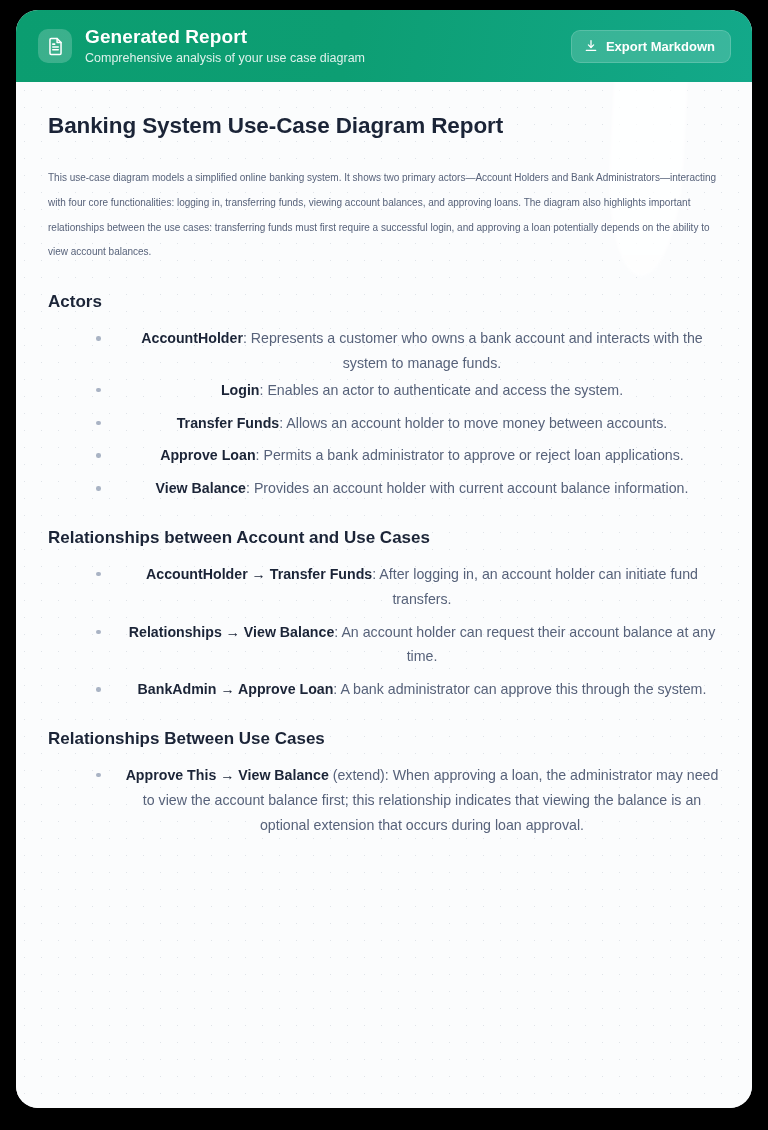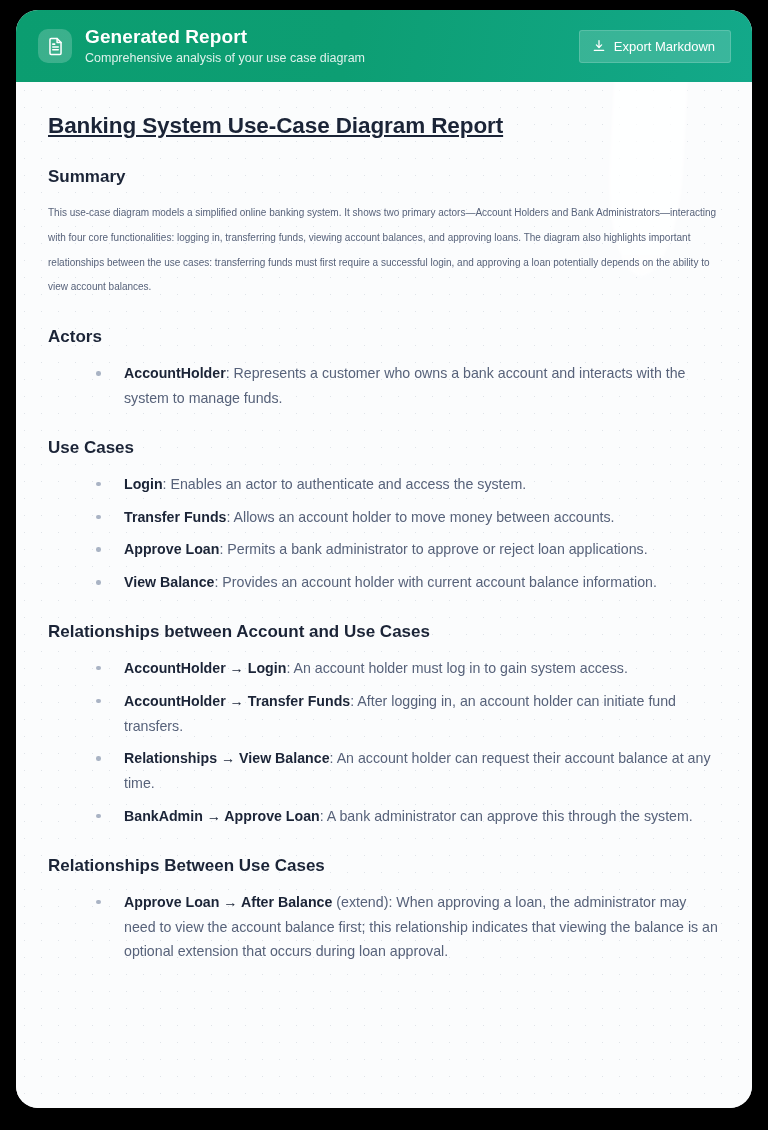--- a/index.html
+++ b/index.html
@@ -74,26 +74,26 @@
     margin-top: 2px;
   }
 
   .export-btn {
     flex: none;
     display: flex;
     align-items: center;
     gap: 8px;
     height: 33px;
     padding: 0 15px 0 12px;
-    border-radius: 3px;
+    border-radius: 9px;
     background: rgba(255,255,255,0.17);
     border: 1px solid rgba(255,255,255,0.16);
     color: #ffffff;
     font-size: 13px;
-    font-weight: normal;
+    font-weight: bold;
     cursor: pointer;
     margin-right: 7px;
   }
   .export-btn svg { display: block; }
 
   
   .body {
     position: relative;
     height: 1026px;
     background-color: #fbfcfd;
@@ -120,21 +120,20 @@
 
   .content { position: relative; z-index: 2; }
 
   h1.doc-title {
     font-size: 22.5px;
     font-weight: bold;
     color: #1b2437;
     line-height: 28px;
     letter-spacing: -0.1px;
     margin-bottom: 26px;
-    text-decoration: underline;
   }
 
   h2.section-title {
     font-size: 17px;
     font-weight: bold;
     color: #1b2437;
     line-height: 22px;
     margin-top: 26px;
     margin-bottom: 13px;
   }
@@ -152,20 +151,21 @@
     padding: 0;
   }
   ul.bullets li {
     position: relative;
     padding-left: 31px;
     margin-left: 45px;
     font-size: 14.2px;
     line-height: 24.8px;
     color: #57627a;
     margin-bottom: 8px;
+    text-align: center;
   }
   ul.bullets li:last-child { margin-bottom: 0; }
   ul.bullets li::before {
     content: "";
     position: absolute;
     left: 3px;
     top: 10px;
     width: 4.5px;
     height: 4.5px;
     border-radius: 50%;
@@ -214,74 +214,69 @@
     </div>
 
     <div class="body">
       <div class="watermark"></div>
 
       <div class="content">
 
         <h1 class="doc-title">Banking System Use-Case Diagram Report</h1>
 
         <div class="sect">
-          <h2 class="section-title first">Summary</h2>
           <p class="para">This use-case diagram models a simplified online banking system. It shows two primary actors—Account Holders and Bank Administrators—interacting with four core functionalities: logging in, transferring funds, viewing account balances, and approving loans. The diagram also highlights important relationships between the use cases: transferring funds must first require a successful login, and approving a loan potentially depends on the ability to view account balances.</p>
         </div>
 
         <div class="sect">
           <h2 class="section-title">Actors</h2>
           <ul class="bullets">
             <li>
               <span class="term">AccountHolder</span><span>: Represents a customer who owns a bank account and interacts with the system to manage funds.</span>
             </li>
           </ul>
         </div>
 
         <div class="sect">
-          <h2 class="section-title">Use Cases</h2>
           <ul class="bullets">
             <li>
               <span class="term">Login</span><span>: Enables an actor to authenticate and access the system.</span>
             </li>
             <li>
               <span class="term">Transfer Funds</span><span>: Allows an account holder to move money between accounts.</span>
             </li>
             <li>
               <span class="term">Approve Loan</span><span>: Permits a bank administrator to approve or reject loan applications.</span>
             </li>
             <li>
               <span class="term">View Balance</span><span>: Provides an account holder with current account balance information.</span>
             </li>
           </ul>
         </div>
 
         <div class="sect">
           <h2 class="section-title">Relationships between Account and Use Cases</h2>
           <ul class="bullets">
             <li>
-              <span class="term">AccountHolder → Login</span><span>: An account holder must log in to gain system access.</span>
-            </li>
-            <li>
               <span class="term">AccountHolder → Transfer Funds</span><span>: After logging in, an account holder can initiate fund transfers.</span>
             </li>
             <li>
               <span class="term">Relationships → View Balance</span><span>: An account holder can request their account balance at any time.</span>
             </li>
             <li>
               <span class="term">BankAdmin → Approve Loan</span><span>: A bank administrator can approve this through the system.</span>
             </li>
           </ul>
         </div>
 
         <div class="sect">
           <h2 class="section-title">Relationships Between Use Cases</h2>
           <ul class="bullets">
             <li>
-              <span class="term">Approve Loan → After Balance</span><span> (extend): When approving a loan, the administrator may need to view the account balance first; this relationship indicates that viewing the balance is an optional extension that occurs during loan approval.</span>
+              <span class="term">Approve This → View Balance</span><span> (extend): When approving a loan, the administrator may need to view the account balance first; this relationship indicates that viewing the balance is an optional extension that occurs during loan approval.</span>
             </li>
           </ul>
         </div>
 
       </div>
     </div>
   </div>
 </div>
 
 </body></html>

